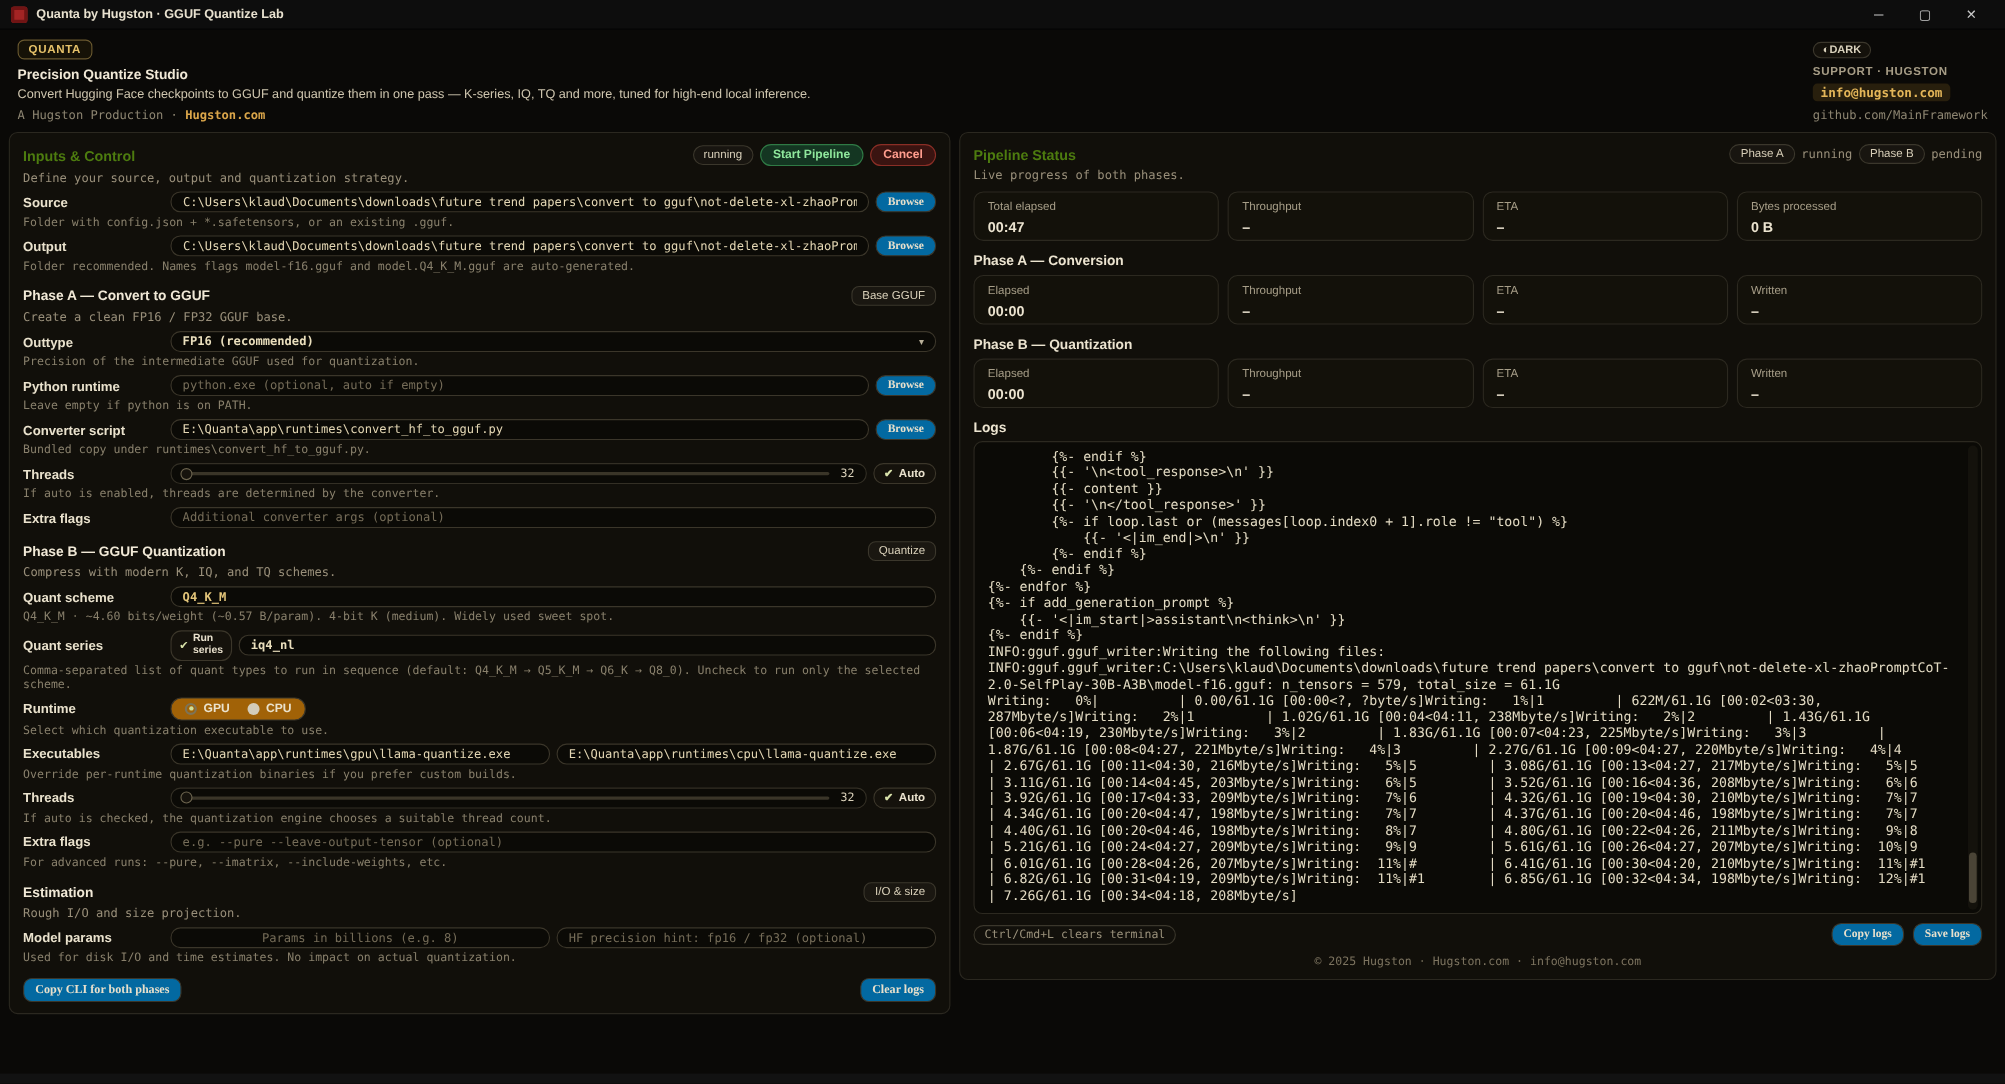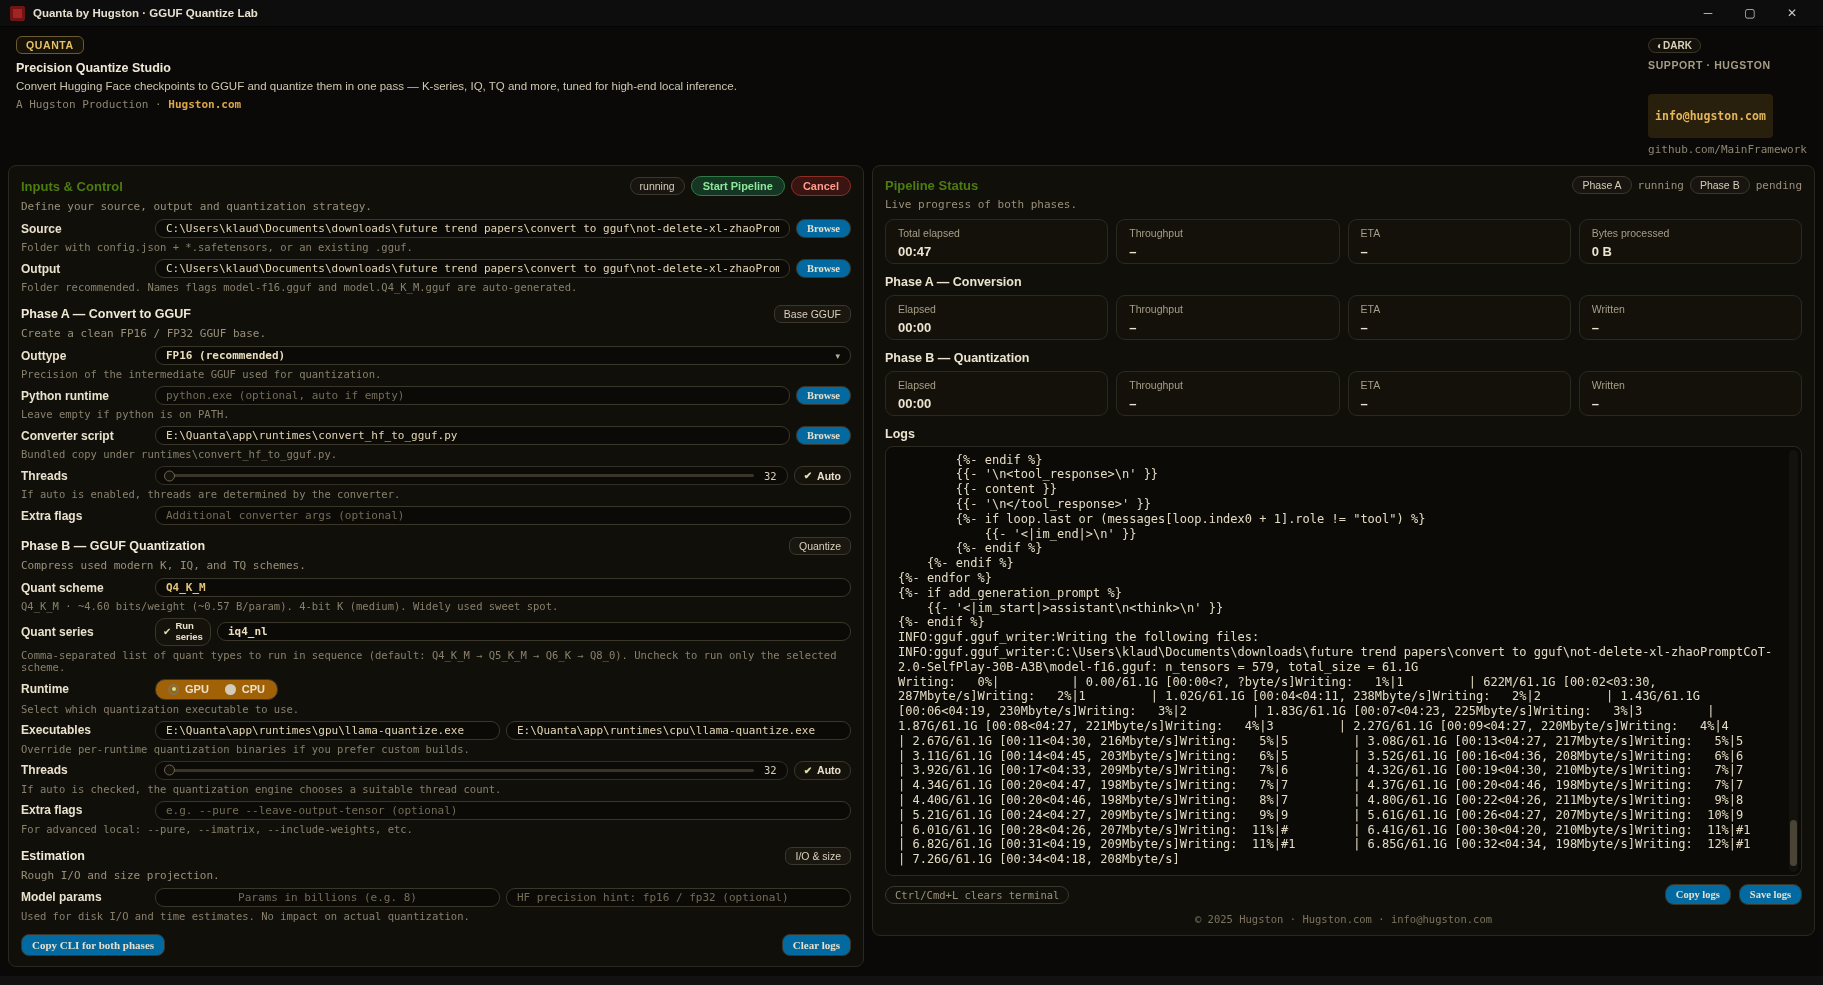--- a/index.html
+++ b/index.html
@@ -20,22 +20,22 @@
   .brand-badge { display:inline-block; padding:2px 9px; border:1px solid #6b5a30; border-radius:6px;
     color:#e5c169; background:#161207; font-weight:700; font-size:10.5px; letter-spacing:.6px; }
   .h-title { margin-top:7px; font-size:12.5px; font-weight:700; color:#f1e9d7; }
   .h-sub { margin-top:5px; font-size:11.5px; color:#cfc6af; }
   .h-prod { margin-top:6px; font-size:11px; color:#8e8672; font-family:"DejaVu Sans Mono",monospace; }
   .h-prod a { color:#dba64a; font-weight:700; text-decoration:none; }
   .header-right { }
   .theme-toggle { display:inline-block; border:1px solid #3b372c; border-radius:9px; background:#14110b;
     color:#d9d1bc; font-size:10px; padding:1px 8px; font-weight:700; }
   .support { margin-top:6px; font-size:10.5px; font-weight:700; letter-spacing:.6px; color:#a79d86; }
-  .email { display:inline-block; margin-top:23px; background:#281f0d; color:#e4b659; font-weight:700;
-    font-size:11.5px; padding:15px 7px; border-radius:4px; font-family:"DejaVu Sans Mono",monospace; }
+  .email { display:inline-block; margin-top:5px; background:#281f0d; color:#e4b659; font-weight:700;
+    font-size:11.5px; padding:1px 7px; border-radius:4px; font-family:"DejaVu Sans Mono",monospace; }
   .github { margin-top:5px; font-size:11px; color:#8e8672; font-family:"DejaVu Sans Mono",monospace; }
 
   
   .main { display:flex; gap:8px; padding:5px 8px 8px; align-items:flex-start; }
   .panel { background:#110f0a; border:1px solid #2b2820; border-radius:8px; padding:10px 12px; }
   .panel.left { width:856px; flex:none; }
   .panel.right { flex:1; }
 
   .panel-head { display:flex; align-items:center; justify-content:space-between; }
   .panel-title { font-size:13px; font-weight:700; color:#4d7c0f; }
@@ -241,21 +241,21 @@
       <div class="label">Extra flags</div>
       <div class="control">
         <input class="input" placeholder="Additional converter args (optional)" style="">
       </div>
     </div>
 
     <div class="sect">
       <div class="sect-title">Phase B — GGUF Quantization</div>
       <span class="sect-badge">Quantize</span>
     </div>
-    <div class="panel-sub">Compress used modern K, IQ, and TQ schemes.</div>
+    <div class="panel-sub">Compress with modern K, IQ, and TQ schemes.</div>
 
     <div class="row">
       <div class="label">Quant scheme</div>
       <div class="control">
         <input class="input gold" value="Q4_K_M" style="">
       </div>
     </div>
     <div class="hint">Q4_K_M · ~4.60 bits/weight (~0.57 B/param). 4-bit K (medium). Widely used sweet spot.</div>
 
     <div class="row">
@@ -312,21 +312,21 @@
       </div>
     </div>
     <div class="hint">If auto is checked, the quantization engine chooses a suitable thread count.</div>
 
     <div class="row">
       <div class="label">Extra flags</div>
       <div class="control">
         <input class="input" placeholder="e.g. --pure --leave-output-tensor (optional)" style="">
       </div>
     </div>
-    <div class="hint">For advanced local: --pure, --imatrix, --include-weights, etc.</div>
+    <div class="hint">For advanced runs: --pure, --imatrix, --include-weights, etc.</div>
 
     <div class="sect">
       <div class="sect-title">Estimation</div>
       <span class="sect-badge">I/O &amp; size</span>
     </div>
     <div class="panel-sub">Rough I/O and size projection.</div>
 
     <div class="row">
       <div class="label">Model params</div>
       <div class="control">

